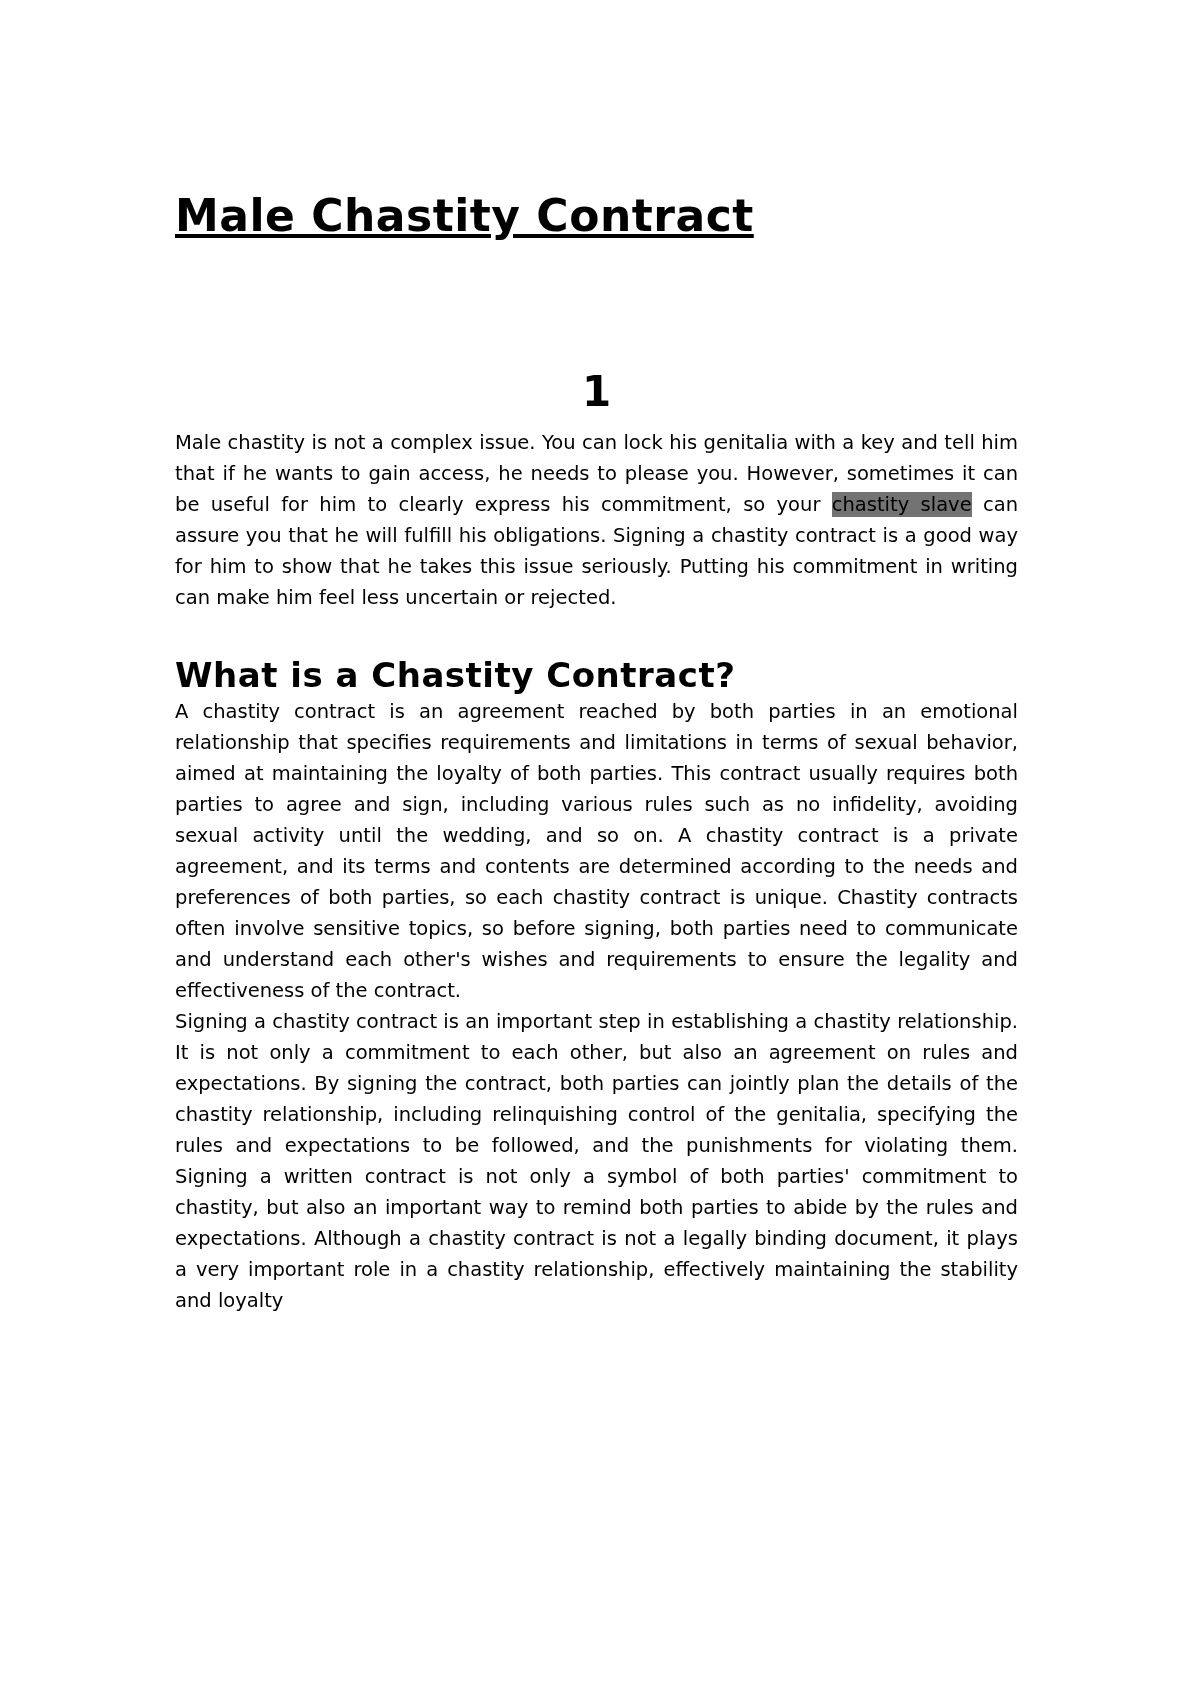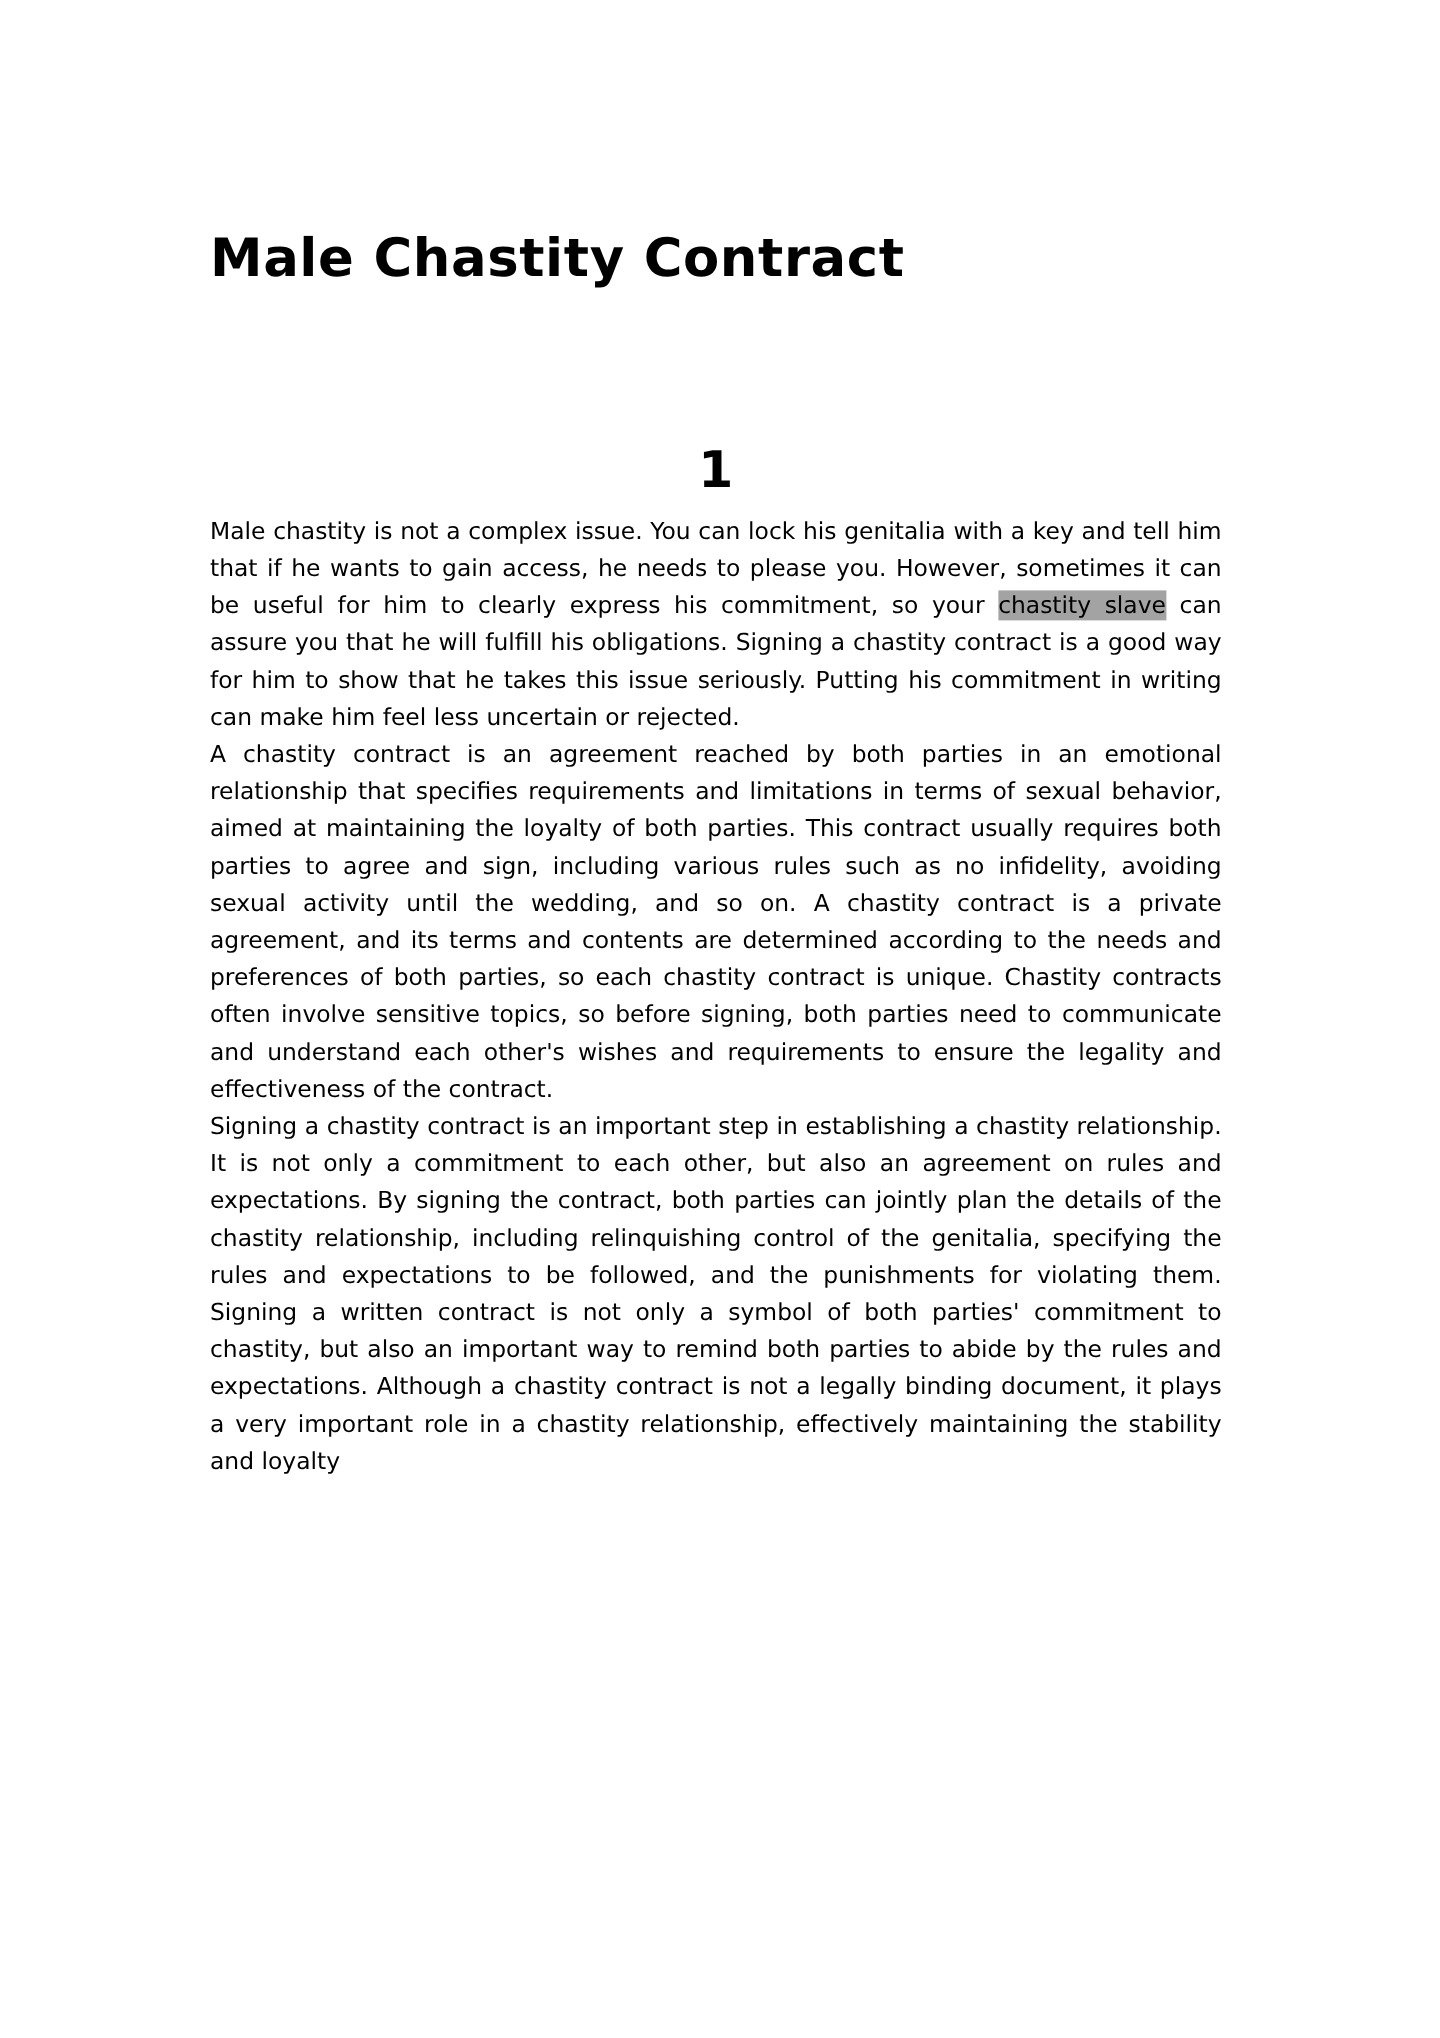--- a/index.html
+++ b/index.html
@@ -19,39 +19,40 @@
     width: 1200px;
     height: 1698px;
     padding: 0 182px 0 175px;
   }
   .doc-title {
     font-size: 44px;
     font-weight: bold;
     line-height: 1.2;
     letter-spacing: 0.5px;
     margin: 190px 0 0 0;
+    text-decoration: underline;
   }
   .section-number {
     font-size: 42px;
     font-weight: bold;
     line-height: 1.2;
     text-align: center;
     margin: 124px 0 0 0;
   }
   .body-text {
     font-size: 19.5px;
     line-height: 31px;
     text-align: justify;
     margin: 0;
   }
   .intro-paragraph {
     margin-top: 10px;
   }
   .highlight {
-    background: #a3a3a3;
+    background: #737373;
     color: inherit;
     padding: 1px 0;
   }
   .section-heading {
     font-size: 34px;
     font-weight: bold;
     line-height: 1.2;
     letter-spacing: 0.5px;
     margin: 42px 0 0 0;
   }
@@ -62,18 +63,19 @@
 <body>
 
 <div class="page">
 
   <h1 class="doc-title">Male Chastity Contract</h1>
 
   <div class="section-number">1</div>
 
   <p class="body-text intro-paragraph"><span>Male chastity is not a complex issue. You can lock his genitalia with a key and tell him that if he wants to gain access, he needs to please you. However, sometimes it can be useful for him to clearly express his commitment, so your </span><mark class="highlight">chastity slave</mark><span> can assure you that he will fulfill his obligations. Signing a chastity contract is a good way for him to show that he takes this issue seriously. Putting his commitment in writing can make him feel less uncertain or rejected.</span></p>
 
+  <h2 class="section-heading">What is a Chastity Contract?</h2>
 
   <p class="body-text first-body-paragraph">A chastity contract is an agreement reached by both parties in an emotional relationship that specifies requirements and limitations in terms of sexual behavior, aimed at maintaining the loyalty of both parties. This contract usually requires both parties to agree and sign, including various rules such as no infidelity, avoiding sexual activity until the wedding, and so on. A chastity contract is a private agreement, and its terms and contents are determined according to the needs and preferences of both parties, so each chastity contract is unique. Chastity contracts often involve sensitive topics, so before signing, both parties need to communicate and understand each other's wishes and requirements to ensure the legality and effectiveness of the contract.</p>
 
   <p class="body-text">Signing a chastity contract is an important step in establishing a chastity relationship. It is not only a commitment to each other, but also an agreement on rules and expectations. By signing the contract, both parties can jointly plan the details of the chastity relationship, including relinquishing control of the genitalia, specifying the rules and expectations to be followed, and the punishments for violating them. Signing a written contract is not only a symbol of both parties' commitment to chastity, but also an important way to remind both parties to abide by the rules and expectations. Although a chastity contract is not a legally binding document, it plays a very important role in a chastity relationship, effectively maintaining the stability and loyalty</p>
 
 </div>
 
 </body></html>

